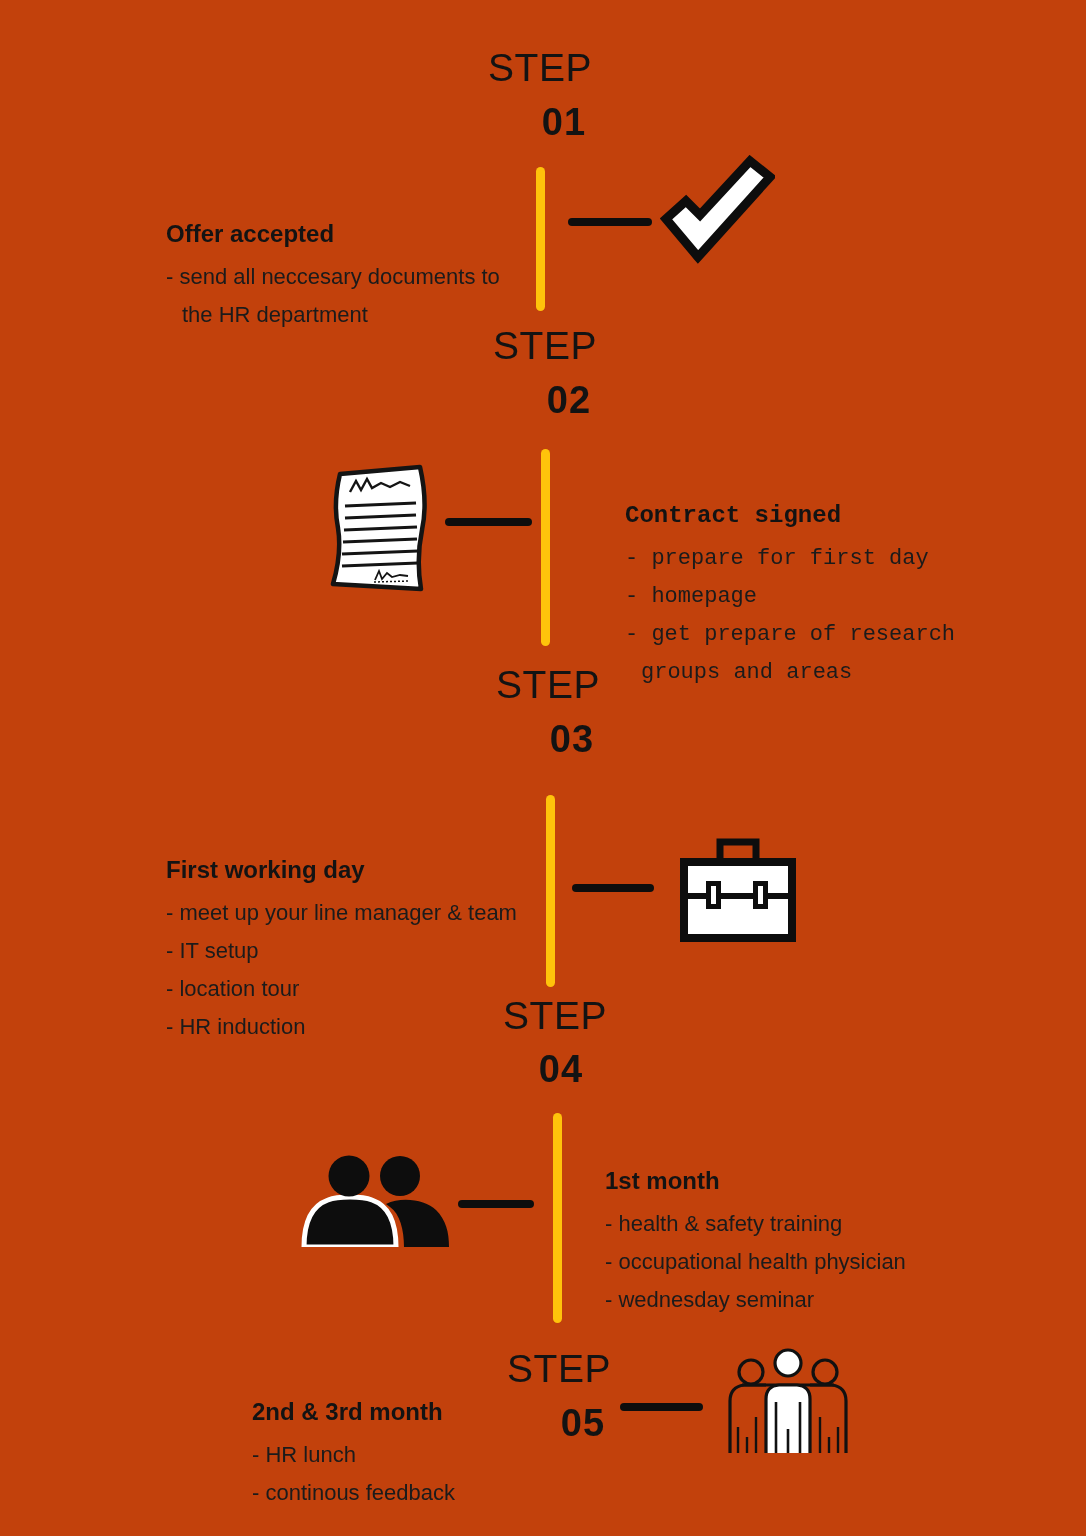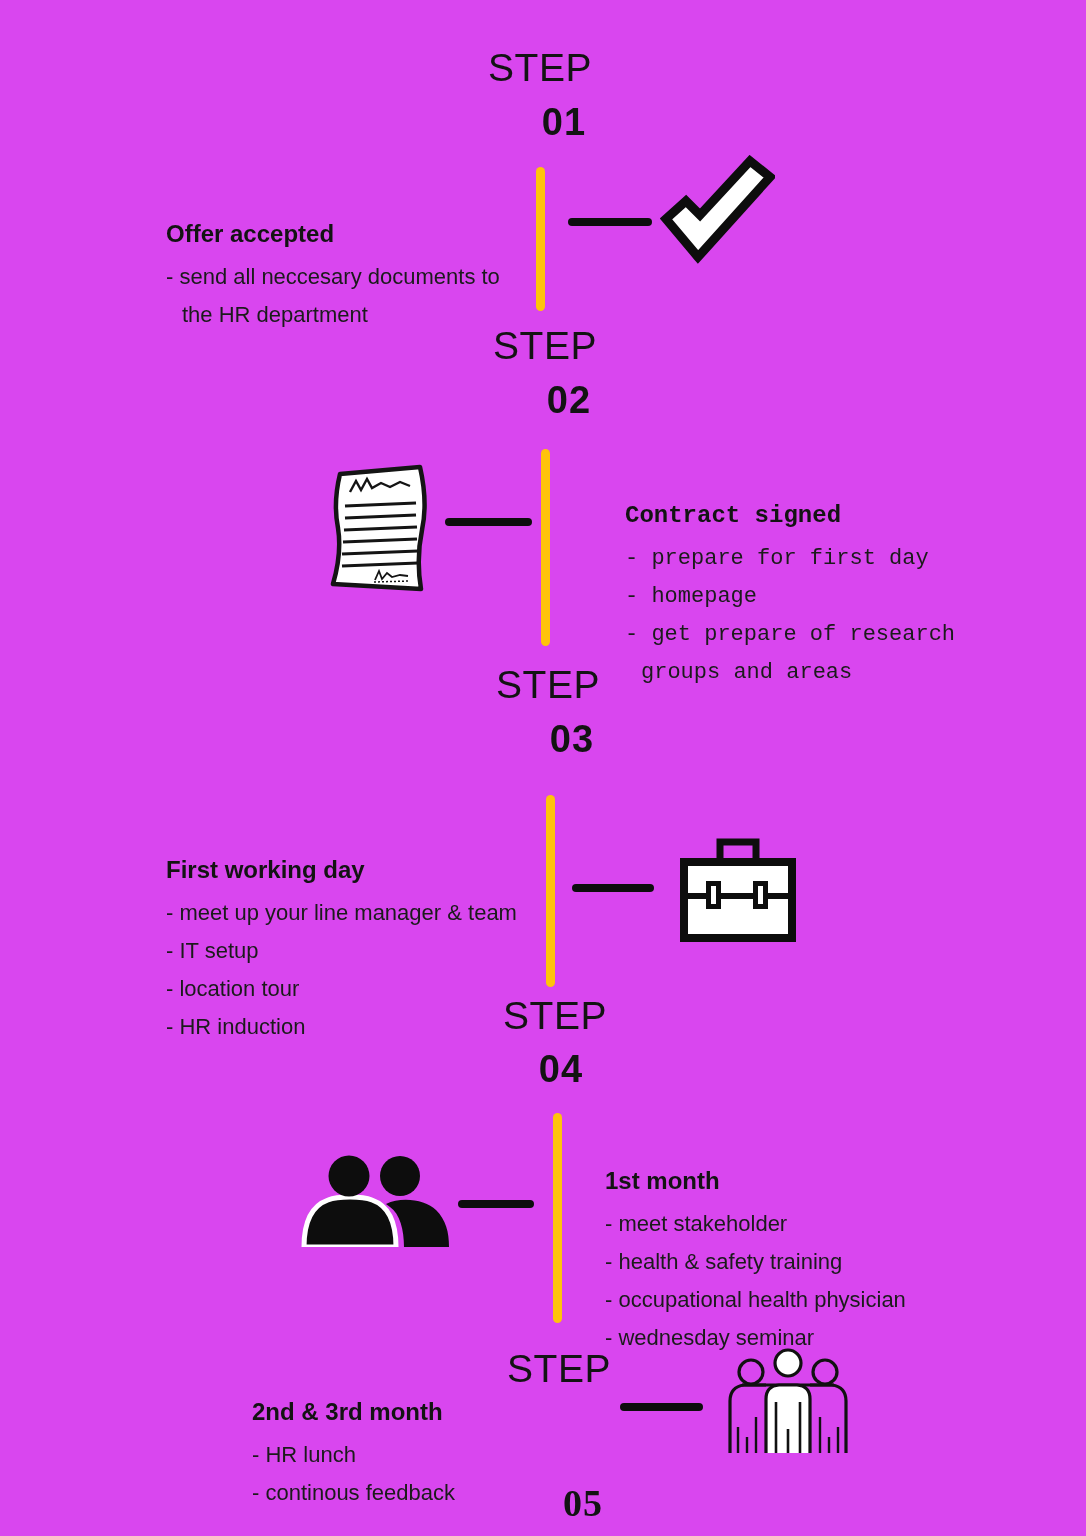--- a/index.html
+++ b/index.html
@@ -1,17 +1,17 @@
 <!DOCTYPE html>
 <html><head>
 <meta charset="utf-8">
 <style>
   html,body{margin:0;padding:0;background:#ffffff;}
   .canvas{
-    position:relative;width:1086px;height:1536px;background:#d946ef;overflow:hidden;
+    position:relative;width:1086px;height:1536px;background:#c2410c;overflow:hidden;
     font-family:"Liberation Sans",sans-serif;color:#141414;
   }
   .step-label{
     position:absolute;transform:translateX(-50%);
     font-size:39px;font-weight:500;letter-spacing:.5px;line-height:1;color:#131313;white-space:nowrap;
   }
   .step-number{
     position:absolute;transform:translateX(-50%);
     font-size:38px;font-weight:700;letter-spacing:1px;line-height:1;color:#131313;white-space:nowrap;margin-left:24px;
   }
@@ -107,37 +107,36 @@
     </svg>
   </div>
 
   <div class="step-label" style="left:555px;top:996px;">STEP</div>
   <div class="step-number" style="left:537px;top:1050px;">04</div>
   <div class="vline" style="left:553px;top:1113px;height:210px;"></div>
   <div class="hconn" style="left:458px;top:1200px;width:76px;"></div>
 
   <div class="phase" style="left:605px;top:1127px;">
     <div class="phase-title">1st month</div>
-    <div class="bullet">- meet stakeholder</div>
     <div class="bullet">- health &amp; safety training</div>
     <div class="bullet">- occupational health physician</div>
     <div class="bullet">- wednesday seminar</div>
   </div>
 
   <div class="icon" style="left:300px;top:1150px;">
     <svg width="152" height="97" viewBox="0 0 152 97">
       <path d="M86 54 C102 46 126 50 136 60 C146 70 149 82 149 97 L104 97 C104 80 100 64 90 57 Z" fill="#0d0d0d"></path>
       <circle cx="100" cy="26" r="20" fill="#0d0d0d"></circle>
       <path d="M4 97 C4 72 11 56 28 50 C38 46 62 46 72 50 C89 56 96 72 96 97 Z" fill="#0d0d0d" stroke="#ffffff" stroke-width="5"></path>
       <circle cx="49" cy="26" r="20.5" fill="#0d0d0d"></circle>
     </svg>
   </div>
 
   <div class="step-label" style="left:559px;top:1349px;">STEP</div>
-  <div class="step-number" style="left:559px;top:1484px;font-family:Liberation Serif, serif;">05</div>
+  <div class="step-number" style="left:559px;top:1404px;">05</div>
   <div class="hconn" style="left:620px;top:1403px;width:83px;"></div>
 
   <div class="phase" style="left:252px;top:1358px;">
     <div class="phase-title">2nd &amp; 3rd month</div>
     <div class="bullet">- HR lunch</div>
     <div class="bullet">- continous feedback</div>
   </div>
 
   <div class="icon" style="left:726px;top:1347px;">
     <svg width="124" height="106" viewBox="0 0 124 106" fill="none" stroke="#111111" stroke-width="3.2">

